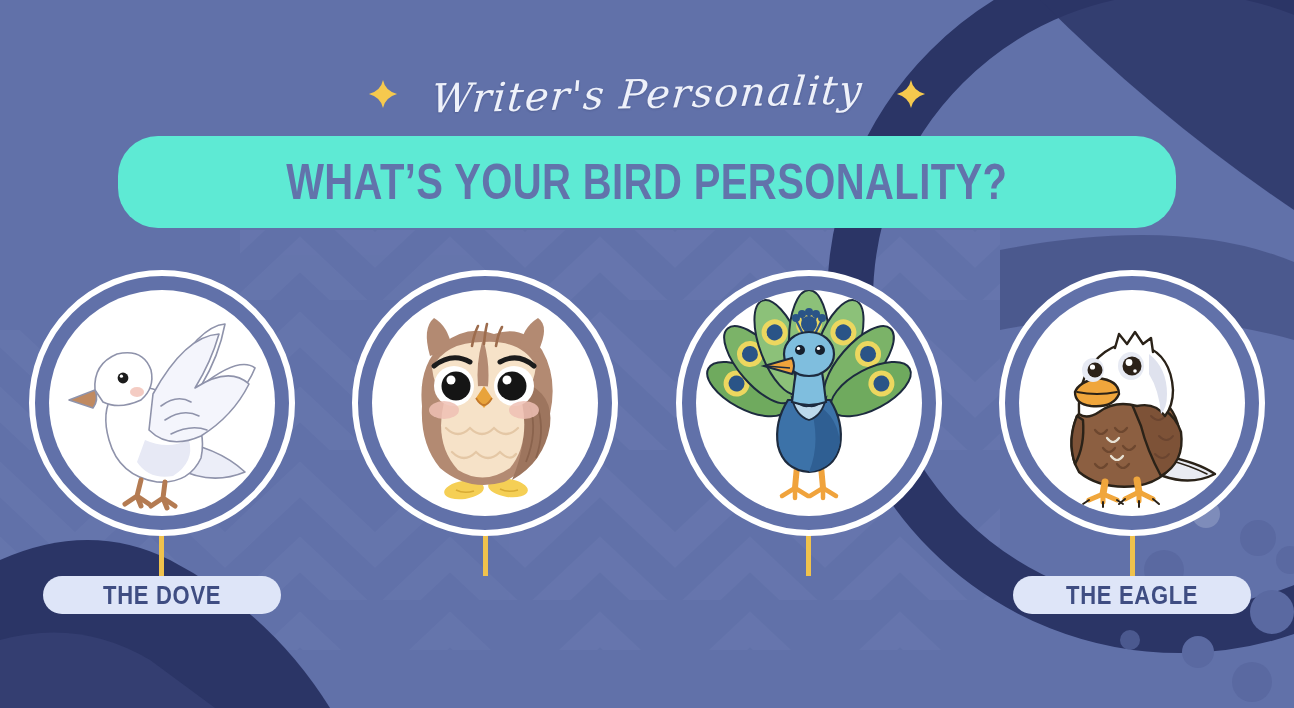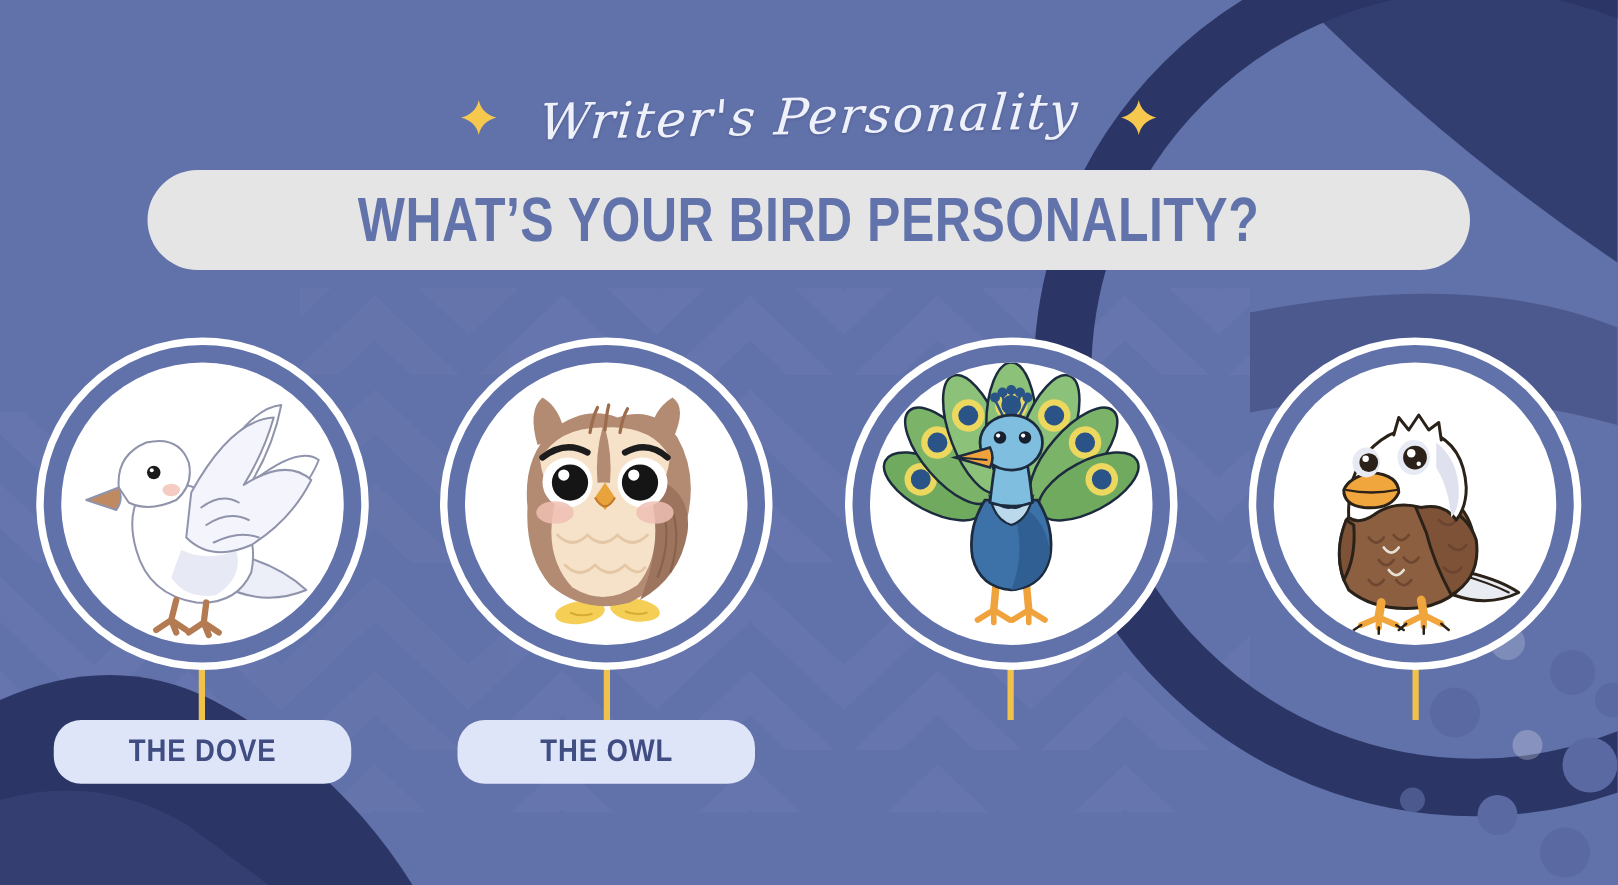--- a/index.html
+++ b/index.html
@@ -29,22 +29,22 @@
     letter-spacing:1.5px;
     transform:skewX(-6deg) rotate(-1.2deg);
     text-shadow:0 1px 2px rgba(30,40,80,0.25);
     white-space:nowrap;
   }
   .sparkle { width:30px; height:30px; flex:0 0 auto; }
 
   
   .title-pill {
     position:absolute; left:118px; top:136px;
-    width:1058px; height:80px;
-    background:#e5e5e5;
+    width:1058px; height:92px;
+    background:#5eead4;
     border-radius:40px;
     display:flex; align-items:center; justify-content:center;
     z-index:5;
   }
   .title-text {
     font-family:"Liberation Sans Narrow","Liberation Sans", sans-serif;
     font-weight:700;
     font-size:50px;
     line-height:1;
     color:#6273ab;
@@ -81,21 +81,21 @@
   }
   .bird-svg { width:226px; height:226px; display:block; }
 
   .stem {
     width:5px; height:42px;
     background:#f0c24c;
     margin-top:-2px;
   }
   .label-pill {
     min-width:238px;
-    height:51px;
+    height:38px;
     background:#dee5f8;
     border-radius:22px;
     display:flex; align-items:center; justify-content:center;
     padding:0 22px;
     margin-top:0px;
   }
   .label-text {
     font-family:"Liberation Sans Narrow","Liberation Sans", sans-serif;
     font-weight:700;
     font-size:25px;
@@ -264,23 +264,20 @@
 
           <path d="M112 96 L104 108 L112 118 L120 108 Z" fill="#e8a33b"></path>
           <path d="M104 108 Q112 122 120 108" fill="none" stroke="#c4792a" stroke-width="1.8"></path>
 
           <ellipse cx="72" cy="120" rx="15" ry="9" fill="#eec0b4" opacity="0.85"></ellipse>
           <ellipse cx="152" cy="120" rx="15" ry="9" fill="#eec0b4" opacity="0.85"></ellipse>
         </svg>
       </div>
     </div>
     <div class="stem"></div>
-    <div class="label-pill">
-      <span class="label-text">THE OWL</span>
-    </div>
   </div>
 
   <div class="card">
     <div class="circle-outer">
       <div class="circle-inner">
         <svg class="bird-svg" viewBox="0 0 226 226">
 
           <g stroke="#1d2b3f" stroke-width="2">
             <g>
 
@@ -430,15 +427,18 @@
             <circle cx="76" cy="80" r="7.5" fill="#2b2118"></circle>
             <circle cx="113" cy="76" r="9.5" fill="#2b2118"></circle>
             <circle cx="73.5" cy="77" r="2.6" fill="#ffffff"></circle>
             <circle cx="110" cy="72.5" r="3.4" fill="#ffffff"></circle>
             <circle cx="116" cy="81" r="1.8" fill="#ffffff"></circle>
           </g>
         </svg>
       </div>
     </div>
     <div class="stem"></div>
+    <div class="label-pill">
+      <span class="label-text">THE EAGLE</span>
+    </div>
   </div>
 
 </div>
 
 </body></html>

